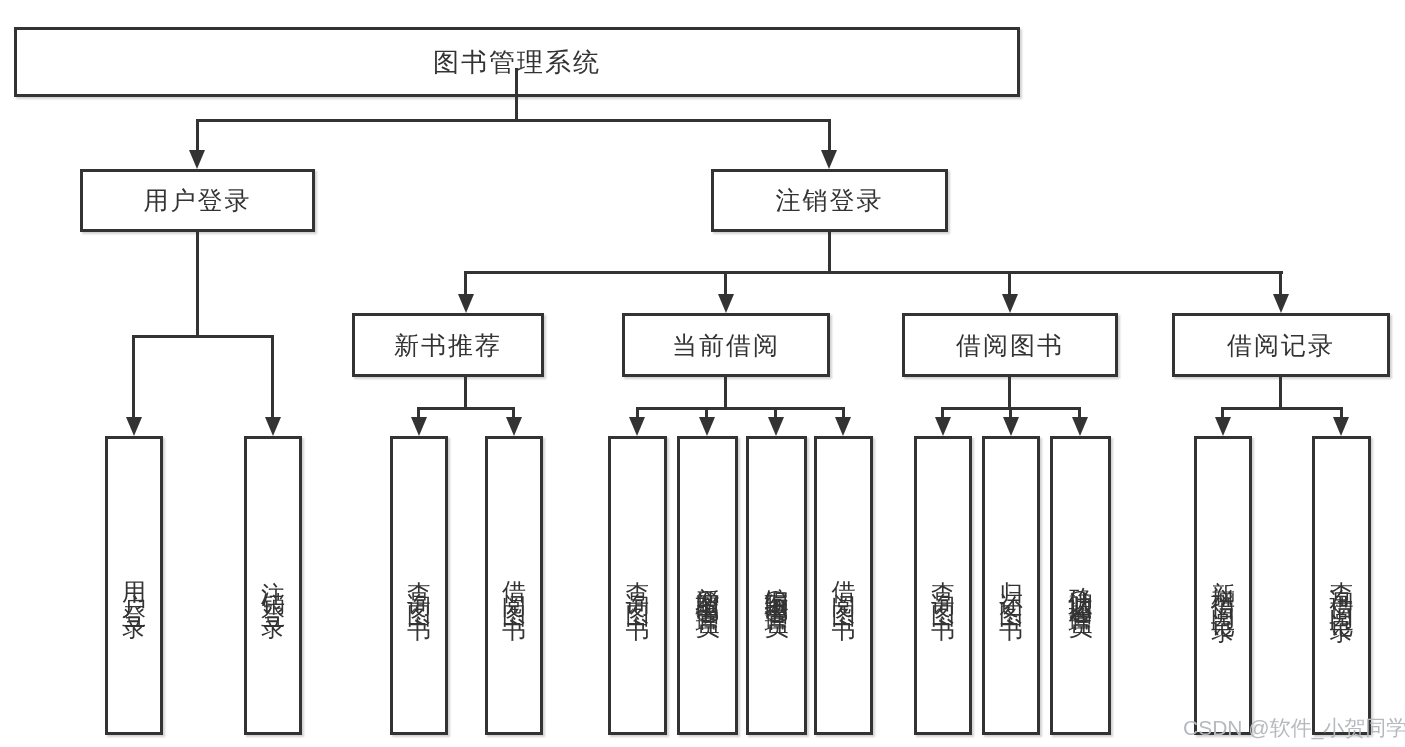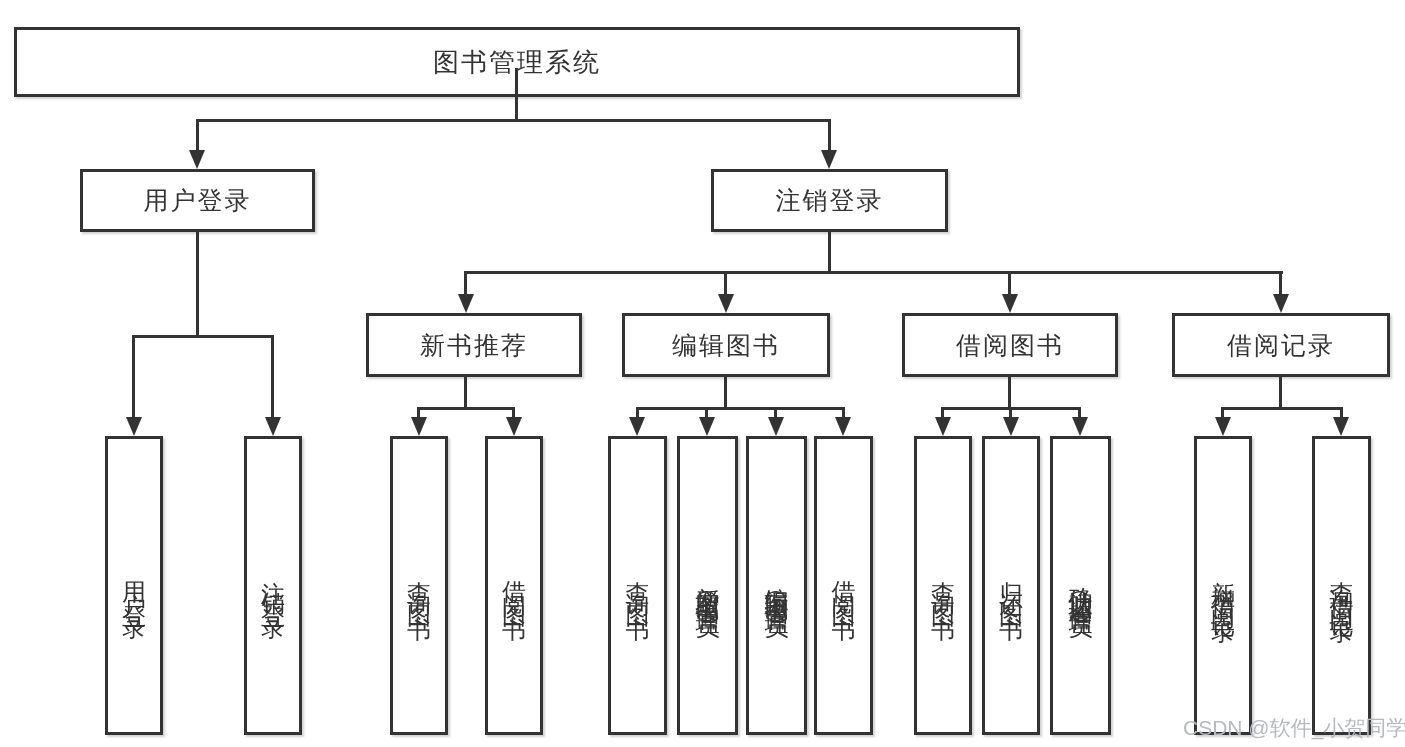--- a/index.html
+++ b/index.html
@@ -105,25 +105,25 @@
   <div class="line" style="left:464px;top:271px;width:819px;height:3px"></div>
   <div class="line" style="left:464px;top:271px;width:3px;height:25px"></div>
   <div class="arrow" style="left:458px;top:294px"></div>
   <div class="line" style="left:724px;top:271px;width:3px;height:25px"></div>
   <div class="arrow" style="left:718px;top:294px"></div>
   <div class="line" style="left:1008px;top:271px;width:3px;height:25px"></div>
   <div class="arrow" style="left:1002px;top:294px"></div>
   <div class="line" style="left:1279px;top:271px;width:3px;height:25px"></div>
   <div class="arrow" style="left:1273px;top:294px"></div>
 
-  <div class="node h" style="left:366px;top:313px;width:216px;height:64px">
+  <div class="node h" style="left:352px;top:313px;width:192px;height:64px">
     <span>新书推荐</span>
   </div>
   <div class="node h" style="left:622px;top:313px;width:208px;height:64px">
-    <span>编辑图书</span>
+    <span>当前借阅</span>
   </div>
   <div class="node h" style="left:902px;top:313px;width:216px;height:64px">
     <span>借阅图书</span>
   </div>
   <div class="node h" style="left:1172px;top:313px;width:218px;height:64px">
     <span>借阅记录</span>
   </div>
 
   <div class="line" style="left:464px;top:376px;width:3px;height:32px"></div>
   <div class="line" style="left:417px;top:407px;width:98px;height:3px"></div>

